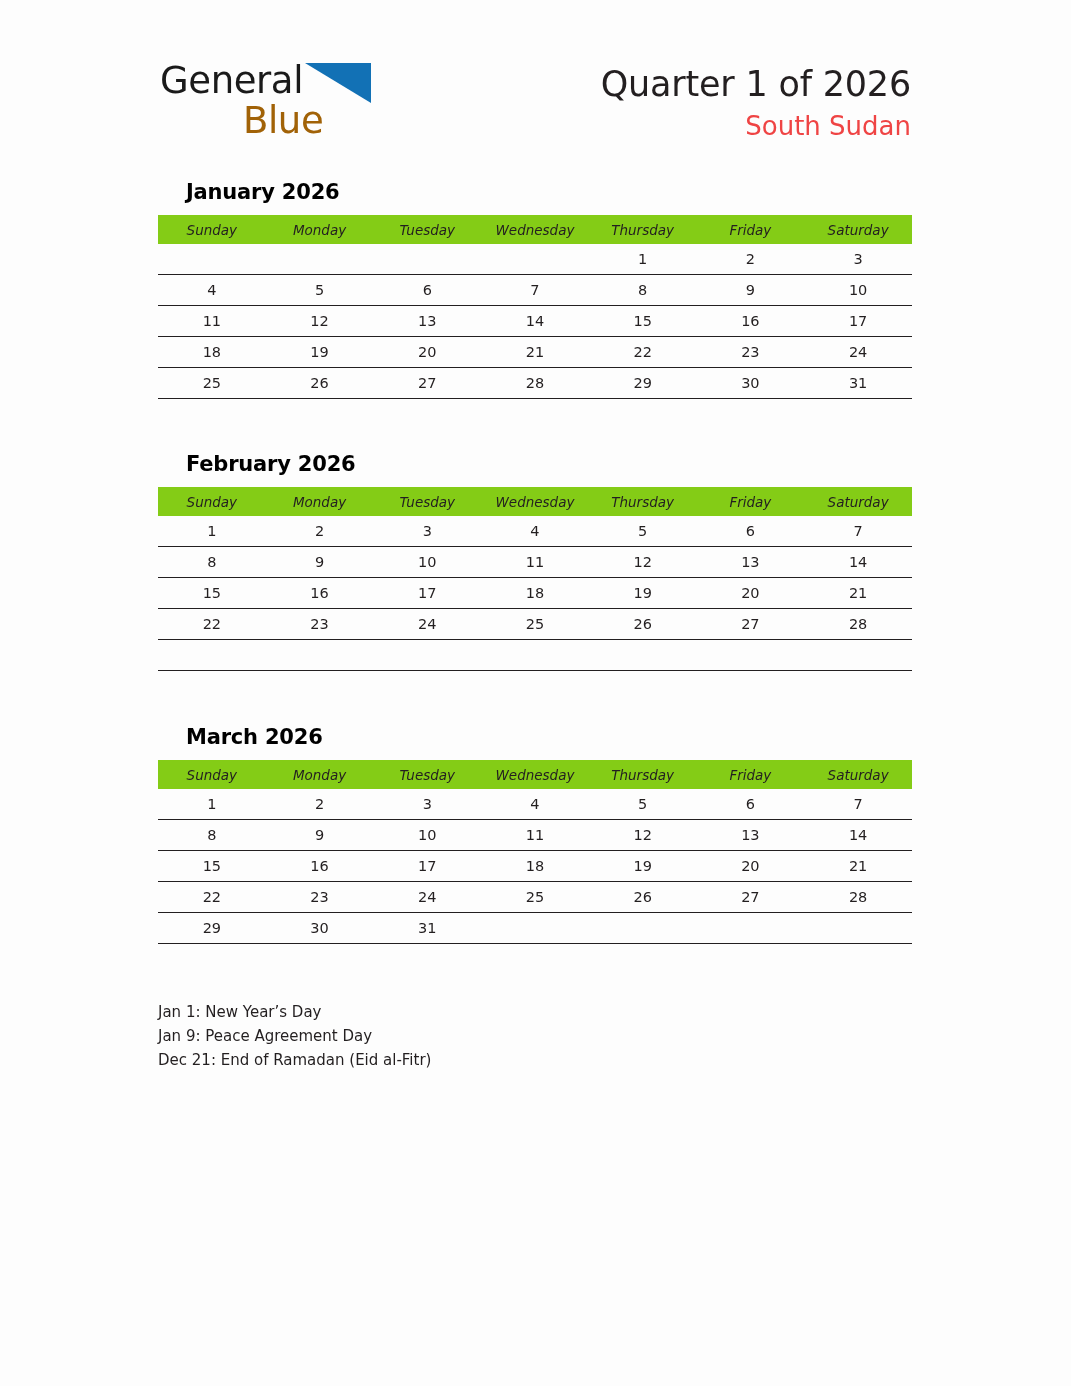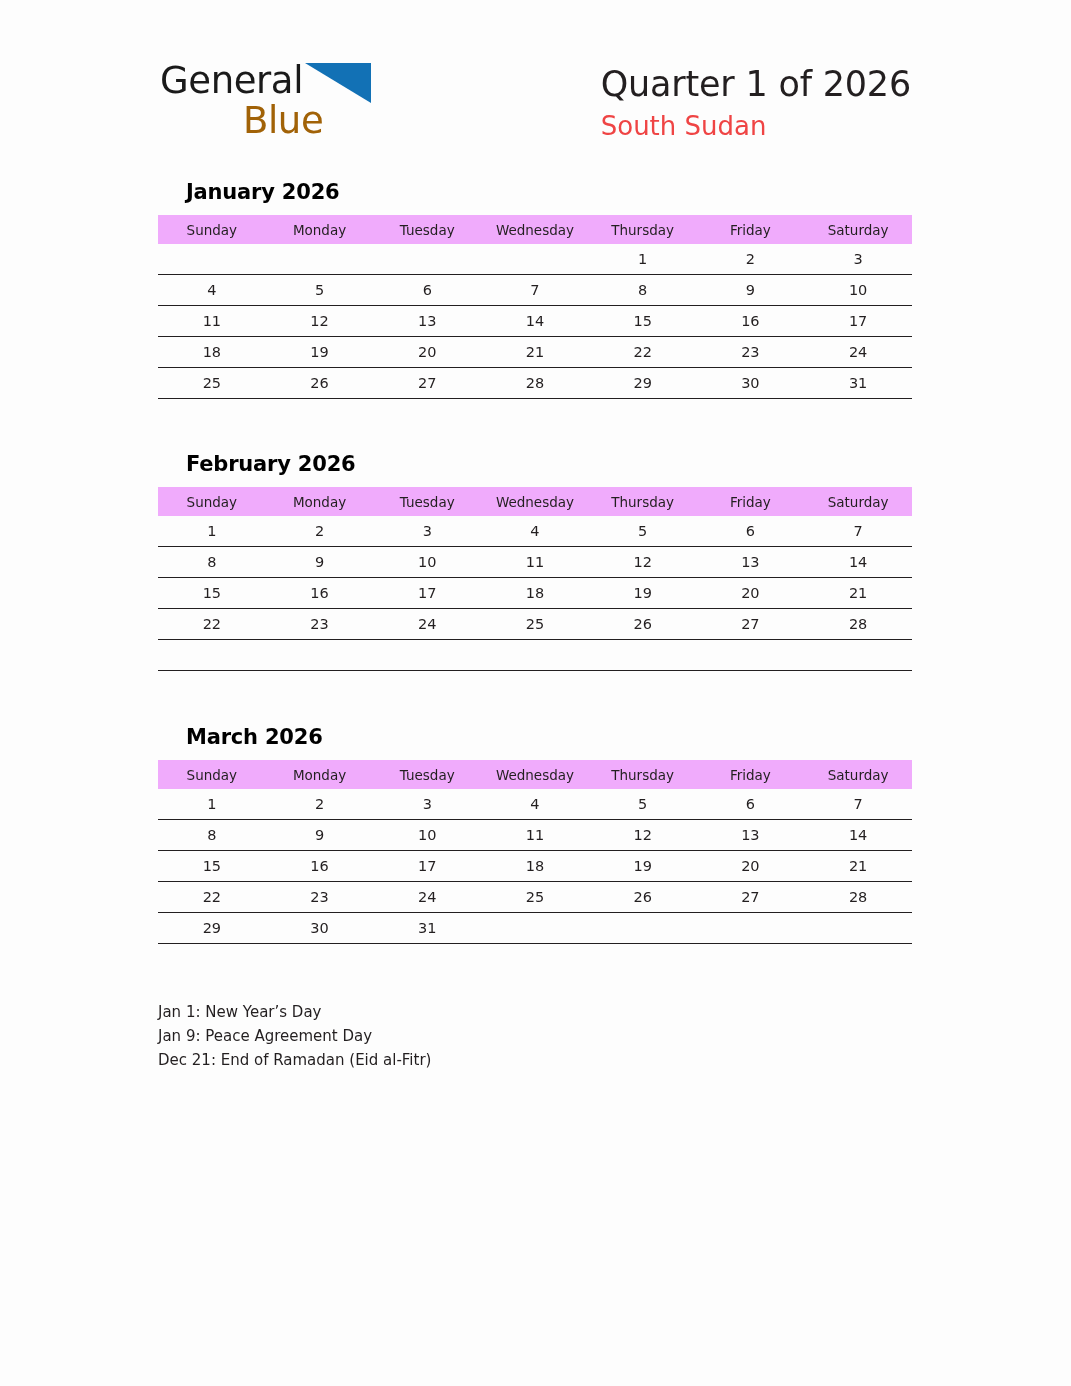--- a/index.html
+++ b/index.html
@@ -66,21 +66,21 @@
     line-height: 42px;
     font-weight: 400;
     color: #a16207;
     letter-spacing: -0.4px;
   }
 
   .title-block {
     position: absolute;
     right: 160px;
     top: 62px;
-    text-align: left;
+    text-align: right;
   }
   .quarter-title {
     font-family: "DejaVu Sans", sans-serif;
     font-size: 35px;
     line-height: 44px;
     font-weight: 400;
     color: #231f20;
     letter-spacing: -0.2px;
     white-space: nowrap;
   }
@@ -113,30 +113,31 @@
     margin: 0 0 9px 28px;
     letter-spacing: -0.2px;
   }
 
   table.cal {
     width: 754px;
     border-collapse: collapse;
     table-layout: fixed;
   }
   table.cal th {
-    background: #f0abfc;
+    background: #84cc16;
     font-family: "DejaVu Sans", sans-serif;
     font-size: 13.5px;
     font-weight: 400;
     color: #231f20;
     height: 29px;
     text-align: center;
     vertical-align: middle;
     border: none;
     padding: 0;
+    font-style: italic;
   }
   table.cal td {
     height: 30px;
     text-align: center;
     vertical-align: middle;
     font-family: "DejaVu Sans", sans-serif;
     font-size: 14.5px;
     font-weight: 400;
     color: #231f20;
     border-bottom: 1.1px solid #231f20;

